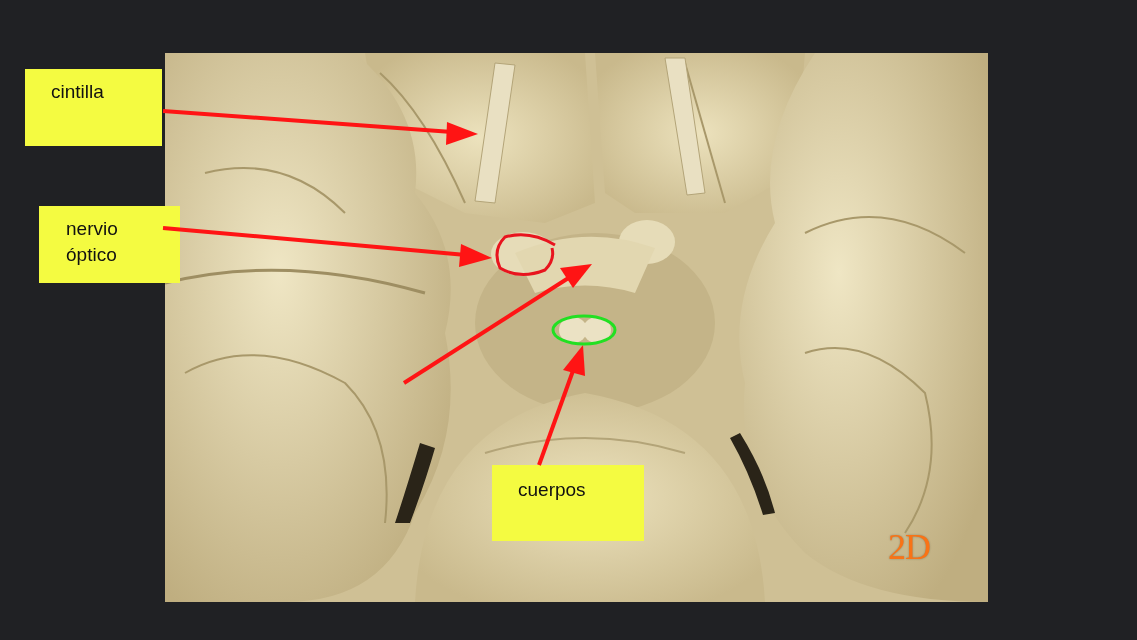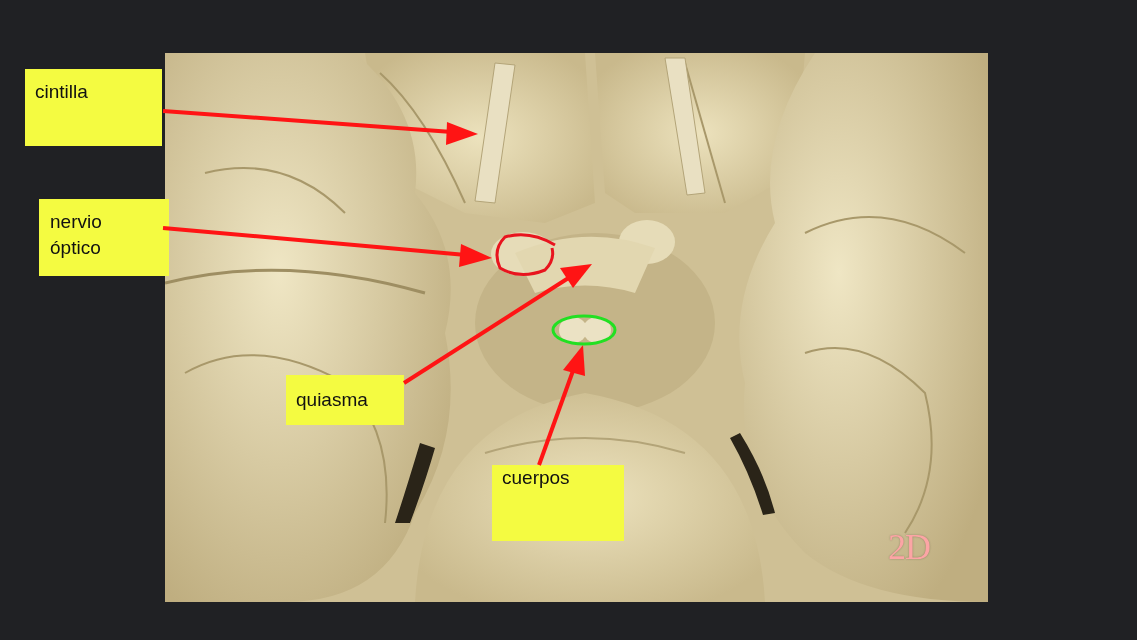--- a/index.html
+++ b/index.html
@@ -12,24 +12,24 @@
   .photo {
     position:absolute; left:165px; top:53px; width:823px; height:549px;
     background:#d8cca4; overflow:hidden;
   }
   .photo svg { position:absolute; left:0; top:0; }
   .label {
     position:absolute; background:#f4fb41; color:#111;
     font-size:19px; line-height:26px; box-sizing:border-box;
     padding:10px 10px;
   }
-  .label span { display:block; }
+  .label span { display:block;margin-left:16px; }
   .overlay { position:absolute; left:0; top:0; pointer-events:none; }
   .watermark {
-    position:absolute; left:888px; top:526px; color:#fca5a5;
+    position:absolute; left:888px; top:526px; color:#f97316;
     font-family:"Liberation Serif", serif; font-size:36px; letter-spacing:-1px;
     text-shadow:0 0 2px rgba(0,0,0,0.3);
   }
 </style>
 </head>
 <body>
 
 <div class="slide">
 
   <div class="photo">
@@ -78,30 +78,27 @@
 
       <path d="M255 390 Q240 440 230 470 L245 470 Q260 430 270 395 Z" fill="#2a2418"></path>
       <path d="M575 380 Q600 420 610 460 L598 462 Q585 420 565 385 Z" fill="#2a2418"></path>
     </svg>
   </div>
 
   <div class="label" style="left:25px; top:69px; width:137px; height:77px;">
     <span>cintilla</span>
   </div>
 
-  <div class="label" style="left:39px; top:199px; width:130px; height:77px; padding-left:11px;">
+  <div class="label" style="left:39px; top:206px; width:141px; height:77px; padding-left:11px;">
     <span>nervio</span>
     <span>óptico</span>
   </div>
 
-  <div class="label" style="left:286px; top:375px; width:118px; height:50px; padding-top:12px;">
-    <span>quiasma</span>
-  </div>
 
-  <div class="label" style="left:492px; top:465px; width:132px; height:76px; padding-top:0;">
+  <div class="label" style="left:492px; top:465px; width:152px; height:76px; padding-top:12px;">
     <span>cuerpos</span>
   </div>
 
   <svg class="overlay" width="1137" height="640" viewBox="0 0 1137 640">
     <g fill="#ff1414" stroke="#ff1414">
 
       <g>
         <line x1="163" y1="111" x2="452" y2="132" stroke-width="4"></line>
         <polygon points="478,134 447,122 446,145" stroke="none"></polygon>
       </g>

